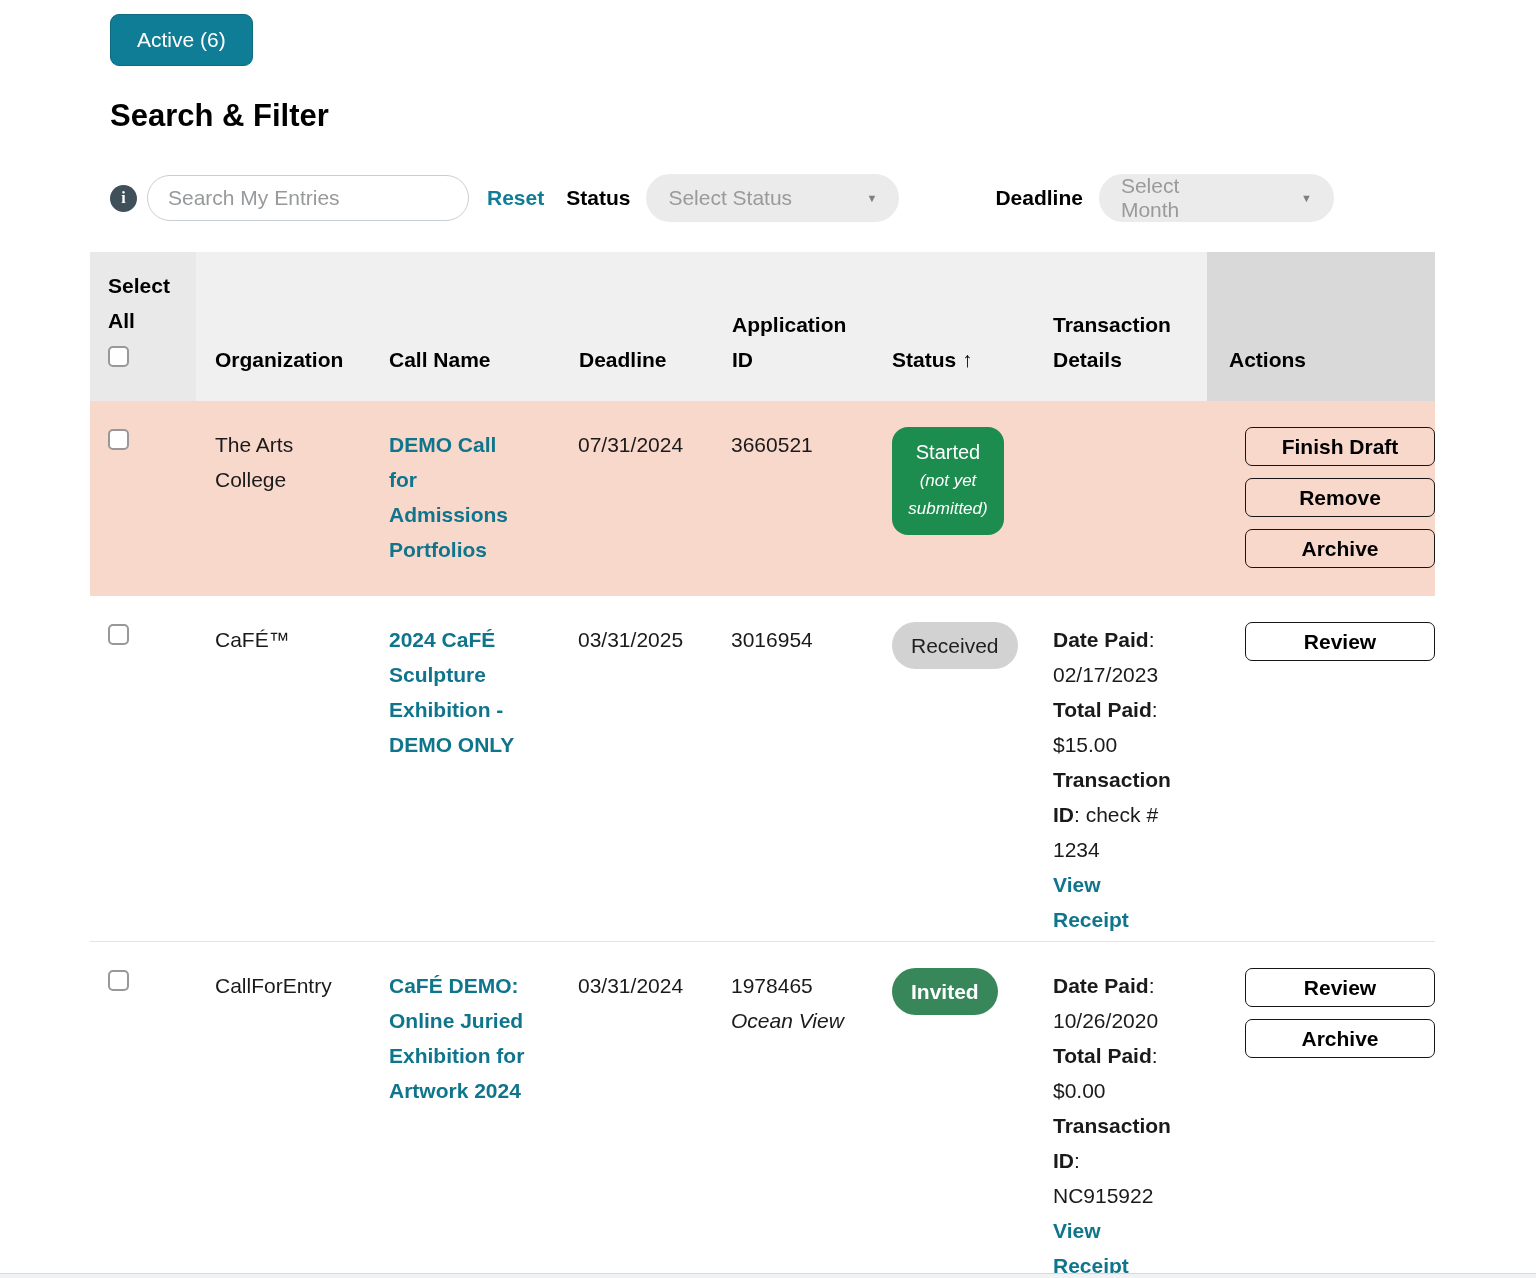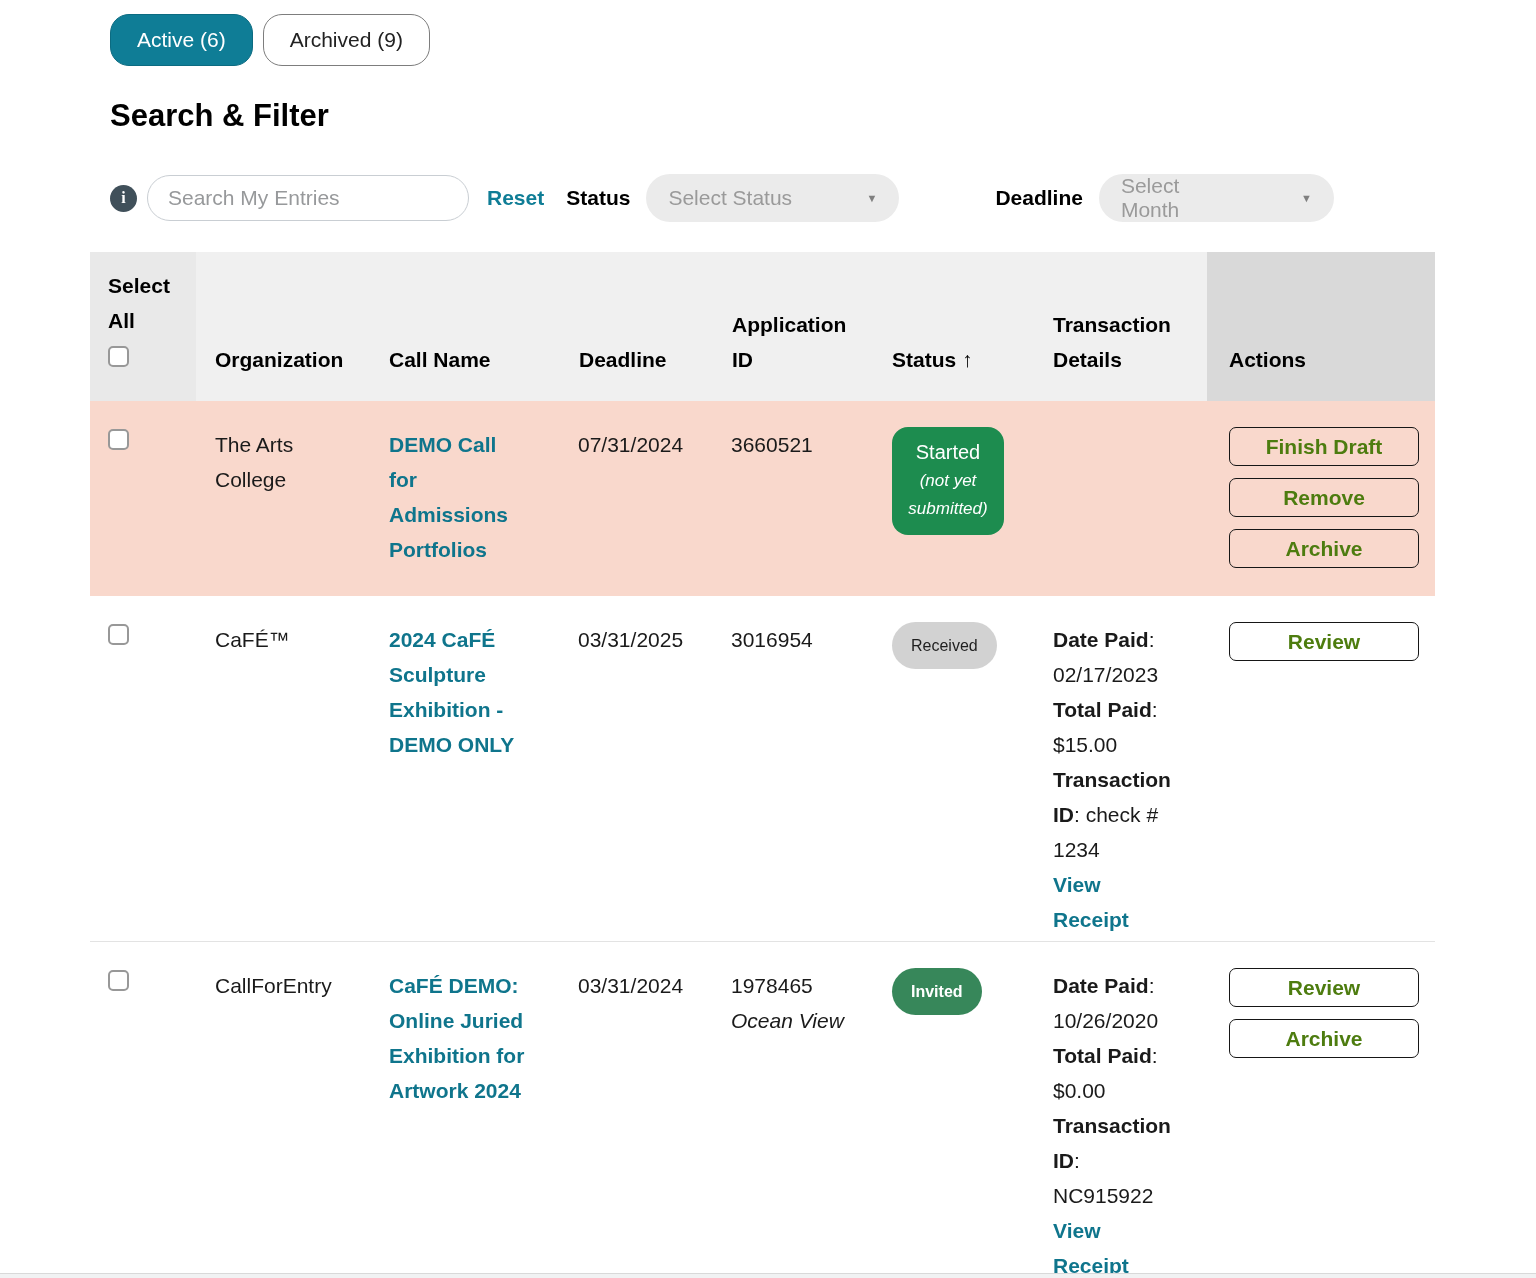--- a/index.html
+++ b/index.html
@@ -9,21 +9,21 @@
     width: 1536px;
     height: 1278px;
     background: #fff;
     overflow: hidden;
     font-family: "Liberation Sans", "DejaVu Sans", sans-serif;
     color: #1a1a1a;
   }
 
   
   .tabs { display:flex; gap:10px; margin:14px 0 0 110px; }
-  .tab { font-size:21px; padding:13px 26px; border-radius:19px; cursor:pointer; }
+  .tab { font-size:21px; padding:13px 26px; border-radius:9px; cursor:pointer; }
   .tab.active { background:#0f7d96; color:#fff; border:1px solid #0c6b81; font-weight:400; }
   .tab.inactive { background:#fff; color:#222; border:1px solid #7d7d7d; }
 
   
   .heading { margin:32px 0 0 110px; font-size:31px; font-weight:700; color:#000; }
 
   
   .filter-row { display:flex; align-items:center; margin:40px 0 0 110px; }
   .info-icon {
     width:27px; height:27px; border-radius:50%;
@@ -92,52 +92,51 @@
   .call-link { color:#0f758c; font-weight:700; text-decoration:none; cursor:pointer; display:inline-block; }
   .app-note { font-style:italic; }
 
   
   .badge-started {
     display:inline-block; background:#1d8c4f; color:#fff; border-radius:16px;
     width:112px; text-align:center; padding:10px 10px 12px;
   }
   .badge-started .st-main { font-size:20px; line-height:30px; }
   .badge-started .st-note { font-size:17px; font-style:italic; line-height:28px; max-width:104px; margin:0 auto; }
-  .pill-badge { display:inline-block; border-radius:24px; padding:6px 19px; font-size:16px; }
+  .pill-badge { display:inline-block; border-radius:24px; padding:6px 19px; font-size:21px; }
   .badge-received { background:#d2d2d2; color:#1f1f1f; }
   .badge-invited  { background:#37875a; color:#fff;font-weight:bold; }
 
   
   .txd p { margin:0; }
   .lbl { font-weight:700; }
   .lbl::after { content:":"; font-weight:400; }
   .receipt-link { color:#0f758c; font-weight:700; text-decoration:none; cursor:pointer; }
 
   
   .action-btn {
-    display:block; width:190px; height:39px; margin:0 0 12px 0;
+    display:block; width:190px; height:39px; margin:0 0 12px 16px;
     background:transparent; border:1.5px solid #161616; border-radius:7px;
-    font-size:21px; font-weight:700; color:#4d7c0f; cursor:pointer;
+    font-size:21px; font-weight:700; color:#000000; cursor:pointer;
     font-family:inherit; line-height:34px;
   }
   tr.r2 .action-btn, tr.r3 .action-btn { background:#fff; }
 
   .bottom-strip {
     position:absolute; left:0; bottom:0; width:1536px; height:5px;
     background:#f1f2f3; border-top:1px solid #d9d9d9;
   }
 </style>
 </head>
 <body>
 
 <div class="page">
 
   <div class="tabs">
     <div class="tab active">Active (6)</div>
-    <div class="tab inactive">Archived (9)</div>
   </div>
 
   <div class="heading">Search &amp; Filter</div>
 
   <div class="filter-row">
     <span class="info-icon">i</span>
     <input class="search-input" type="text" placeholder="Search My Entries" style="">
     <a class="reset-link">Reset</a>
     <span class="filter-label">Status</span>
     <div class="pill-select w-status">

